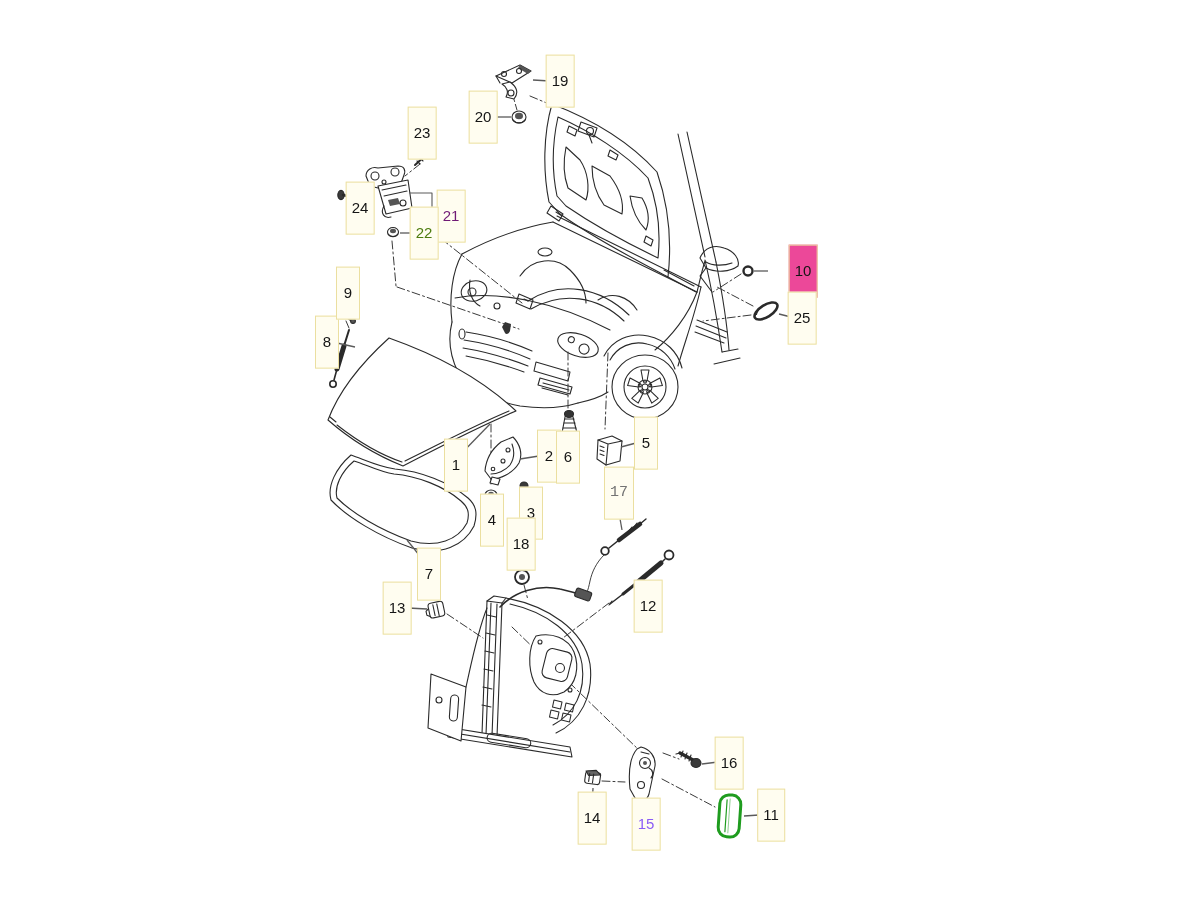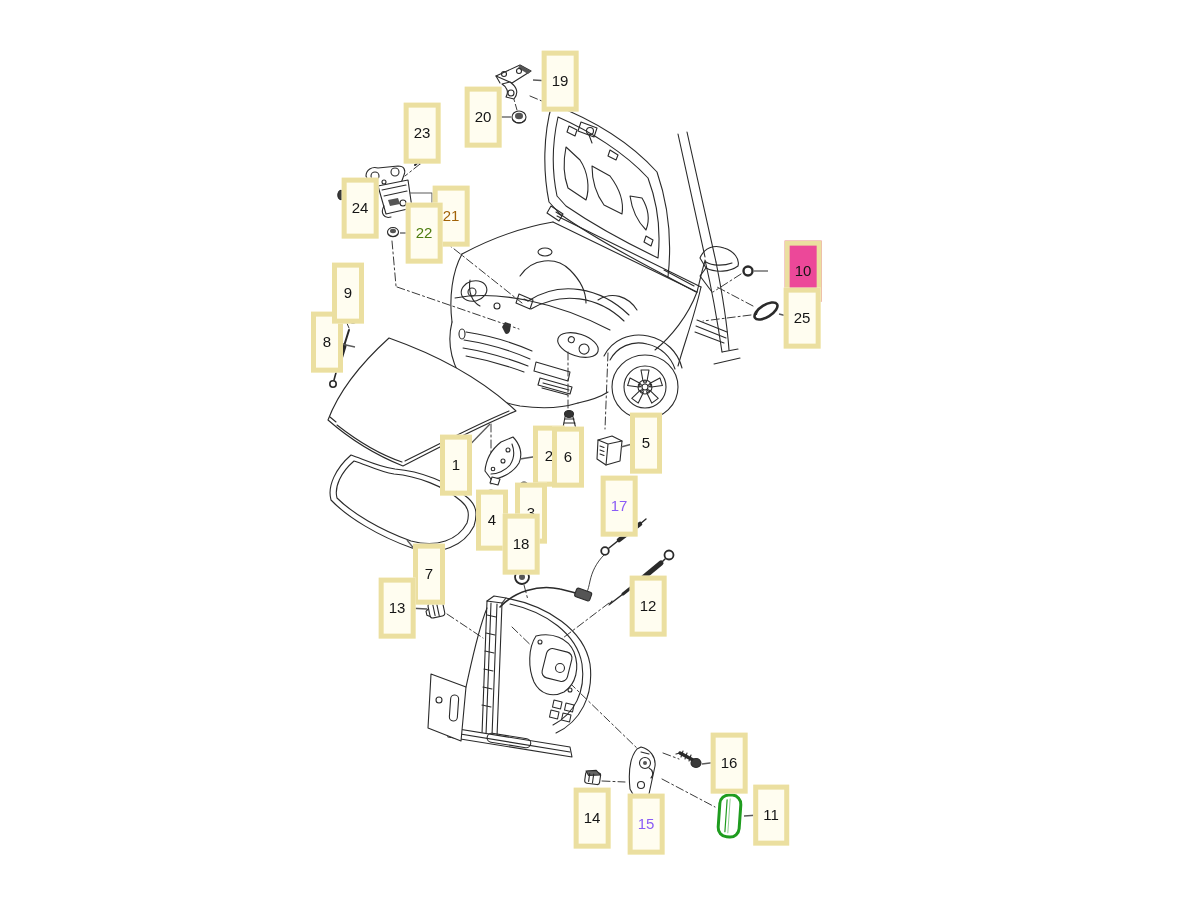--- a/index.html
+++ b/index.html
@@ -6,21 +6,21 @@
   #stage{position:relative;width:1200px;height:900px;background:#ffffff;overflow:hidden;
          font-family:"Liberation Sans", sans-serif;}
   #art, #leaders{position:absolute;left:0;top:0;}
   #leaders{pointer-events:none;}
   .callout{
     position:absolute;
     transform:translate(-50%,-50%);
     font:400 15px/1.25 "Liberation Sans", sans-serif;
     color:#151515;
     background:#FFFDF0;
-    border:5px solid #a21caf;
+    border:1px solid #a21caf;
     padding:16px 5px;
     min-width:12px;
     text-align:center;
     white-space:nowrap;
     cursor:pointer;
     z-index:3;
   }
   .dd{stroke-dasharray:8 3 2 3;stroke-width:1;}
 </style>
 </head>
@@ -382,23 +382,23 @@
       <div class="callout" style="left: 429px; top: 574px; background: rgb(255, 253, 240); border-color: rgb(235, 223, 160); color: rgb(21, 21, 21);">7</div>
       <div class="callout" style="left: 327px; top: 342px; background: rgb(255, 253, 240); border-color: rgb(235, 223, 160); color: rgb(21, 21, 21);">8</div>
       <div class="callout" style="left: 348px; top: 293px; background: rgb(255, 253, 240); border-color: rgb(235, 223, 160); color: rgb(21, 21, 21);">9</div>
       <div class="callout" style="left: 779px; top: 271px; background: #ec4899; border-color: rgb(235, 223, 160); color: rgb(21, 21, 21); margin-left: 24px;">10</div>
       <div class="callout" style="left: 771px; top: 815px; background: rgb(255, 253, 240); border-color: rgb(235, 223, 160); color: rgb(21, 21, 21);">11</div>
       <div class="callout" style="left: 648px; top: 606px; background: rgb(255, 253, 240); border-color: rgb(235, 223, 160); color: rgb(21, 21, 21);">12</div>
       <div class="callout" style="left: 397px; top: 608px; background: rgb(255, 253, 240); border-color: rgb(235, 223, 160); color: rgb(21, 21, 21);">13</div>
       <div class="callout" style="left: 592px; top: 818px; background: rgb(255, 253, 240); border-color: rgb(235, 223, 160); color: rgb(21, 21, 21);">14</div>
       <div class="callout" style="left: 646px; top: 824px; background: rgb(255, 253, 240); border-color: rgb(235, 223, 160); color: #8b5cf6;">15</div>
       <div class="callout" style="left: 729px; top: 763px; background: rgb(255, 253, 240); border-color: rgb(235, 223, 160); color: rgb(21, 21, 21);">16</div>
-      <div class="callout" style="left: 619px; top: 506px; background: rgb(255, 253, 240); border-color: rgb(235, 223, 160); color: #8b5cf6;">17</div>
+      <div class="callout" style="left: 619px; top: 493px; background: rgb(255, 253, 240); border-color: rgb(235, 223, 160); color: #737373; font-family: Liberation Mono, monospace;">17</div>
       <div class="callout" style="left: 521px; top: 544px; background: rgb(255, 253, 240); border-color: rgb(235, 223, 160); color: rgb(21, 21, 21);">18</div>
       <div class="callout" style="left: 560px; top: 81px; background: rgb(255, 253, 240); border-color: rgb(235, 223, 160); color: rgb(21, 21, 21);">19</div>
       <div class="callout" style="left: 483px; top: 117px; background: rgb(255, 253, 240); border-color: rgb(235, 223, 160); color: rgb(21, 21, 21);">20</div>
-      <div class="callout" style="left: 451px; top: 216px; background: rgb(255, 253, 240); border-color: rgb(235, 223, 160); color: #a16207;">21</div>
+      <div class="callout" style="left: 451px; top: 216px; background: rgb(255, 253, 240); border-color: rgb(235, 223, 160); color: #701a75;">21</div>
       <div class="callout" style="left: 424px; top: 233px; background: rgb(255, 253, 240); border-color: rgb(235, 223, 160); color: #4d7c0f;">22</div>
       <div class="callout" style="left: 422px; top: 133px; background: rgb(255, 253, 240); border-color: rgb(235, 223, 160); color: rgb(21, 21, 21);">23</div>
       <div class="callout" style="left: 360px; top: 208px; background: rgb(255, 253, 240); border-color: rgb(235, 223, 160); color: rgb(21, 21, 21);">24</div>
       <div class="callout" style="left: 802px; top: 318px; background: rgb(255, 253, 240); border-color: rgb(235, 223, 160); color: rgb(21, 21, 21);">25</div>
     </div>
 </div>
 
 </body></html>

